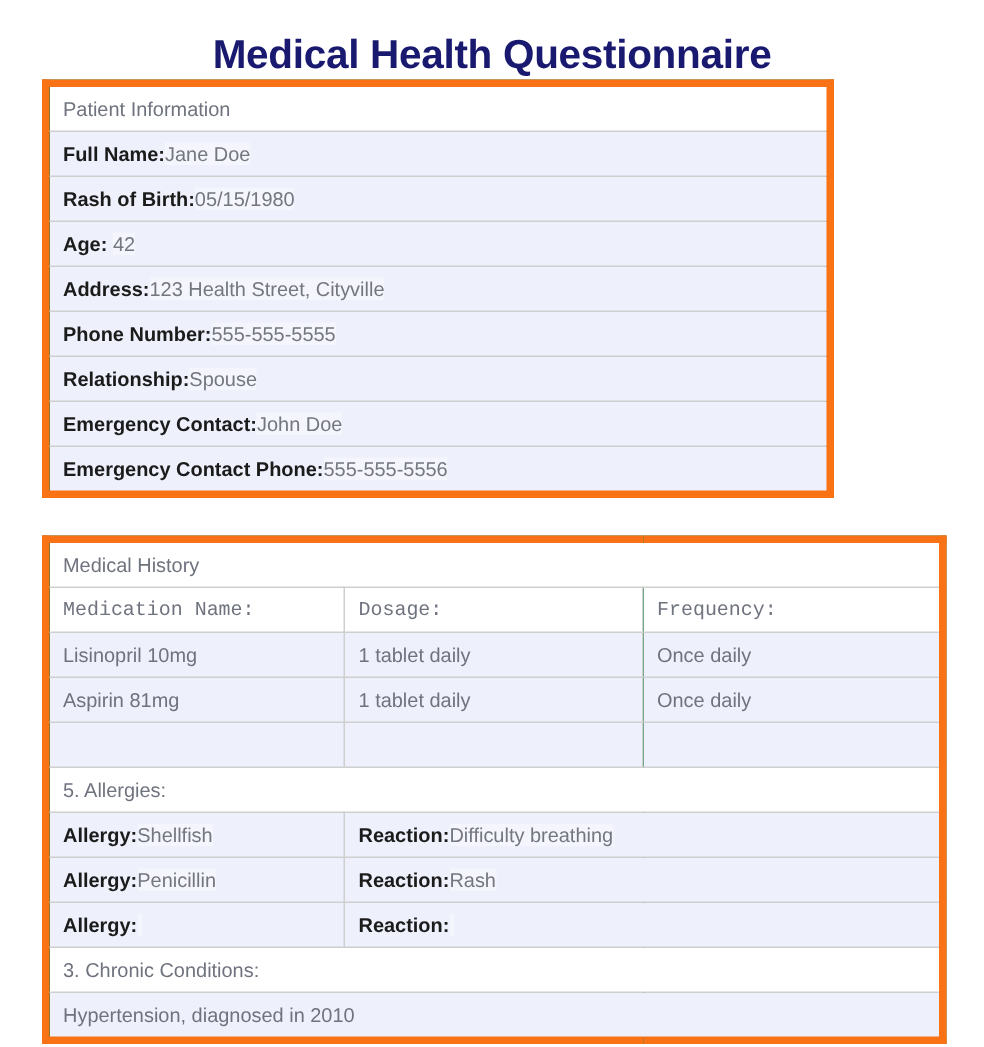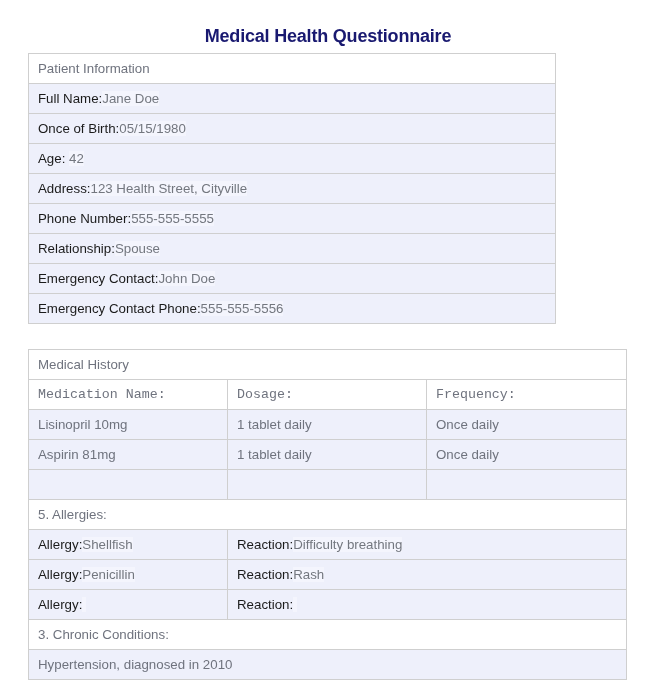--- a/index.html
+++ b/index.html
@@ -15,33 +15,33 @@
     color: #1b1b1b;
   }
   .page {
     width: 656px;
     box-sizing: border-box;
     padding: 0 28px;
   }
   .doc-title {
     text-align: center;
     color: #191970;
-    font-size: 18px;
+    font-size: 27px;
     font-weight: bold;
     letter-spacing: -0.2px;
     margin: 0;
     padding: 19px 0 0 0;
     line-height: 34px;
   }
   table.form {
     width: 528px;
     border-collapse: collapse;
     table-layout: fixed;
     background: #15803d;
-    border: 1px solid #f97316;
+    border: 5px solid #f97316;
   }
   table.form td {
     border: 1px solid #cfcfcf;
     padding: 6px 9px;
     font-size: 13.3px;
     line-height: 16px;
     height: 17px;
     vertical-align: middle;
     color: #6f737e;
     font-weight: normal;
@@ -61,21 +61,21 @@
     font-weight: normal;
     font-size: 13.3px;
     padding: 8px 9px;
     font-family: Liberation Mono, monospace;
   }
   td.field {
     background: #eef0fb;
   }
   .lbl {
     color: #1b1b1b;
-    font-weight: normal;
+    font-weight: bold;
   }
   .val {
     color: #73777f;
     background: #f4f5fd;
     text-align: right;
   }
   .spacer {
     height: 25px;
     background: #ffffff;
   }
@@ -91,21 +91,21 @@
   <div class="tbl-wrap">
     <table class="form">
       <tbody>
         <tr>
           <td class="section-head">Patient Information</td>
         </tr>
         <tr>
           <td class="field"><span class="lbl">Full Name:</span><span class="val">Jane Doe</span></td>
         </tr>
         <tr>
-          <td class="field"><span class="lbl">Once of Birth:</span><span class="val">05/15/1980</span></td>
+          <td class="field"><span class="lbl">Rash of Birth:</span><span class="val">05/15/1980</span></td>
         </tr>
         <tr>
           <td class="field"><span class="lbl">Age: </span><span class="val">42</span></td>
         </tr>
         <tr>
           <td class="field"><span class="lbl">Address:</span><span class="val">123 Health Street, Cityville</span></td>
         </tr>
         <tr>
           <td class="field"><span class="lbl">Phone Number:</span><span class="val">555-555-5555</span></td>
         </tr>

